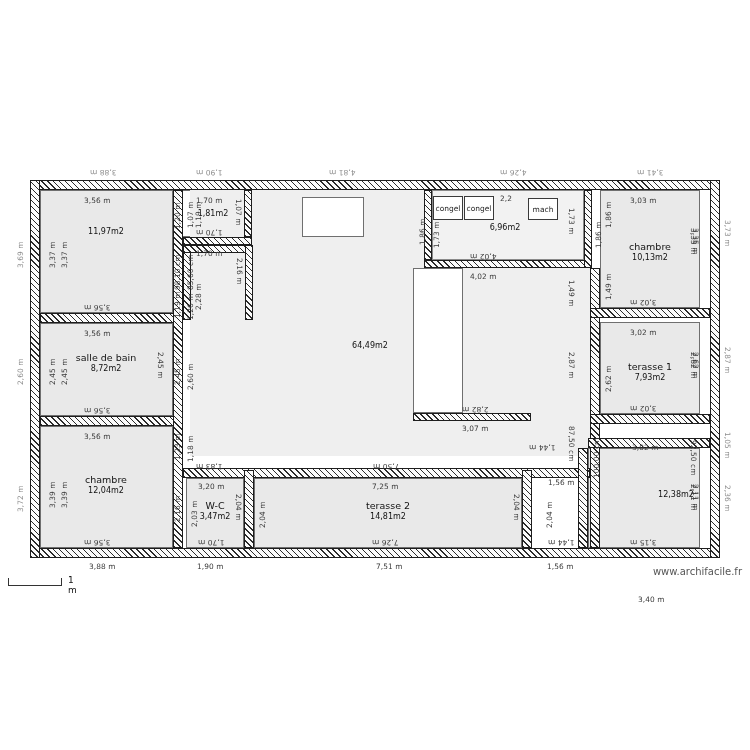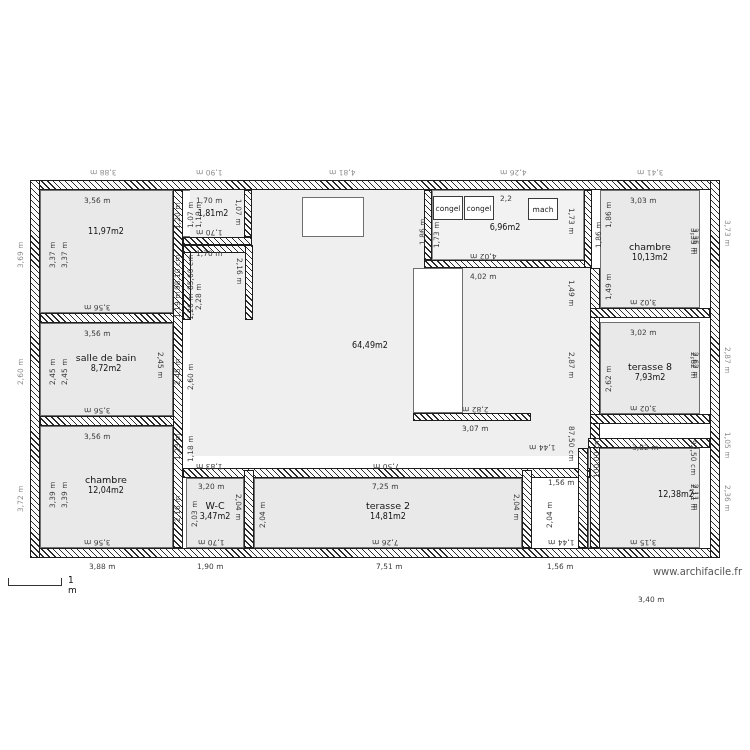--- a/index.html
+++ b/index.html
@@ -179,21 +179,21 @@
     <span class="nm"></span>
     <span class="ar">6,96m2</span>
   </div>
 
   <div class="rlabel" style="left:606px;top:241px;width:88px;">
     <span class="nm">chambre</span>
     <span class="ar">10,13m2</span>
   </div>
 
   <div class="rlabel" style="left:606px;top:361px;width:88px;">
-    <span class="nm">terasse 8</span>
+    <span class="nm">terasse 1</span>
     <span class="ar">7,93m2</span>
   </div>
 
   <div class="rlabel" style="left:636px;top:490px;width:80px;">
     <span class="nm"></span>
     <span class="ar">12,38m2</span>
   </div>
 
   <div class="dim gray flip" style="left:90px;top:168px;">3,88 m</div>
   <div class="dim gray flip" style="left:196px;top:168px;">1,90 m</div>

